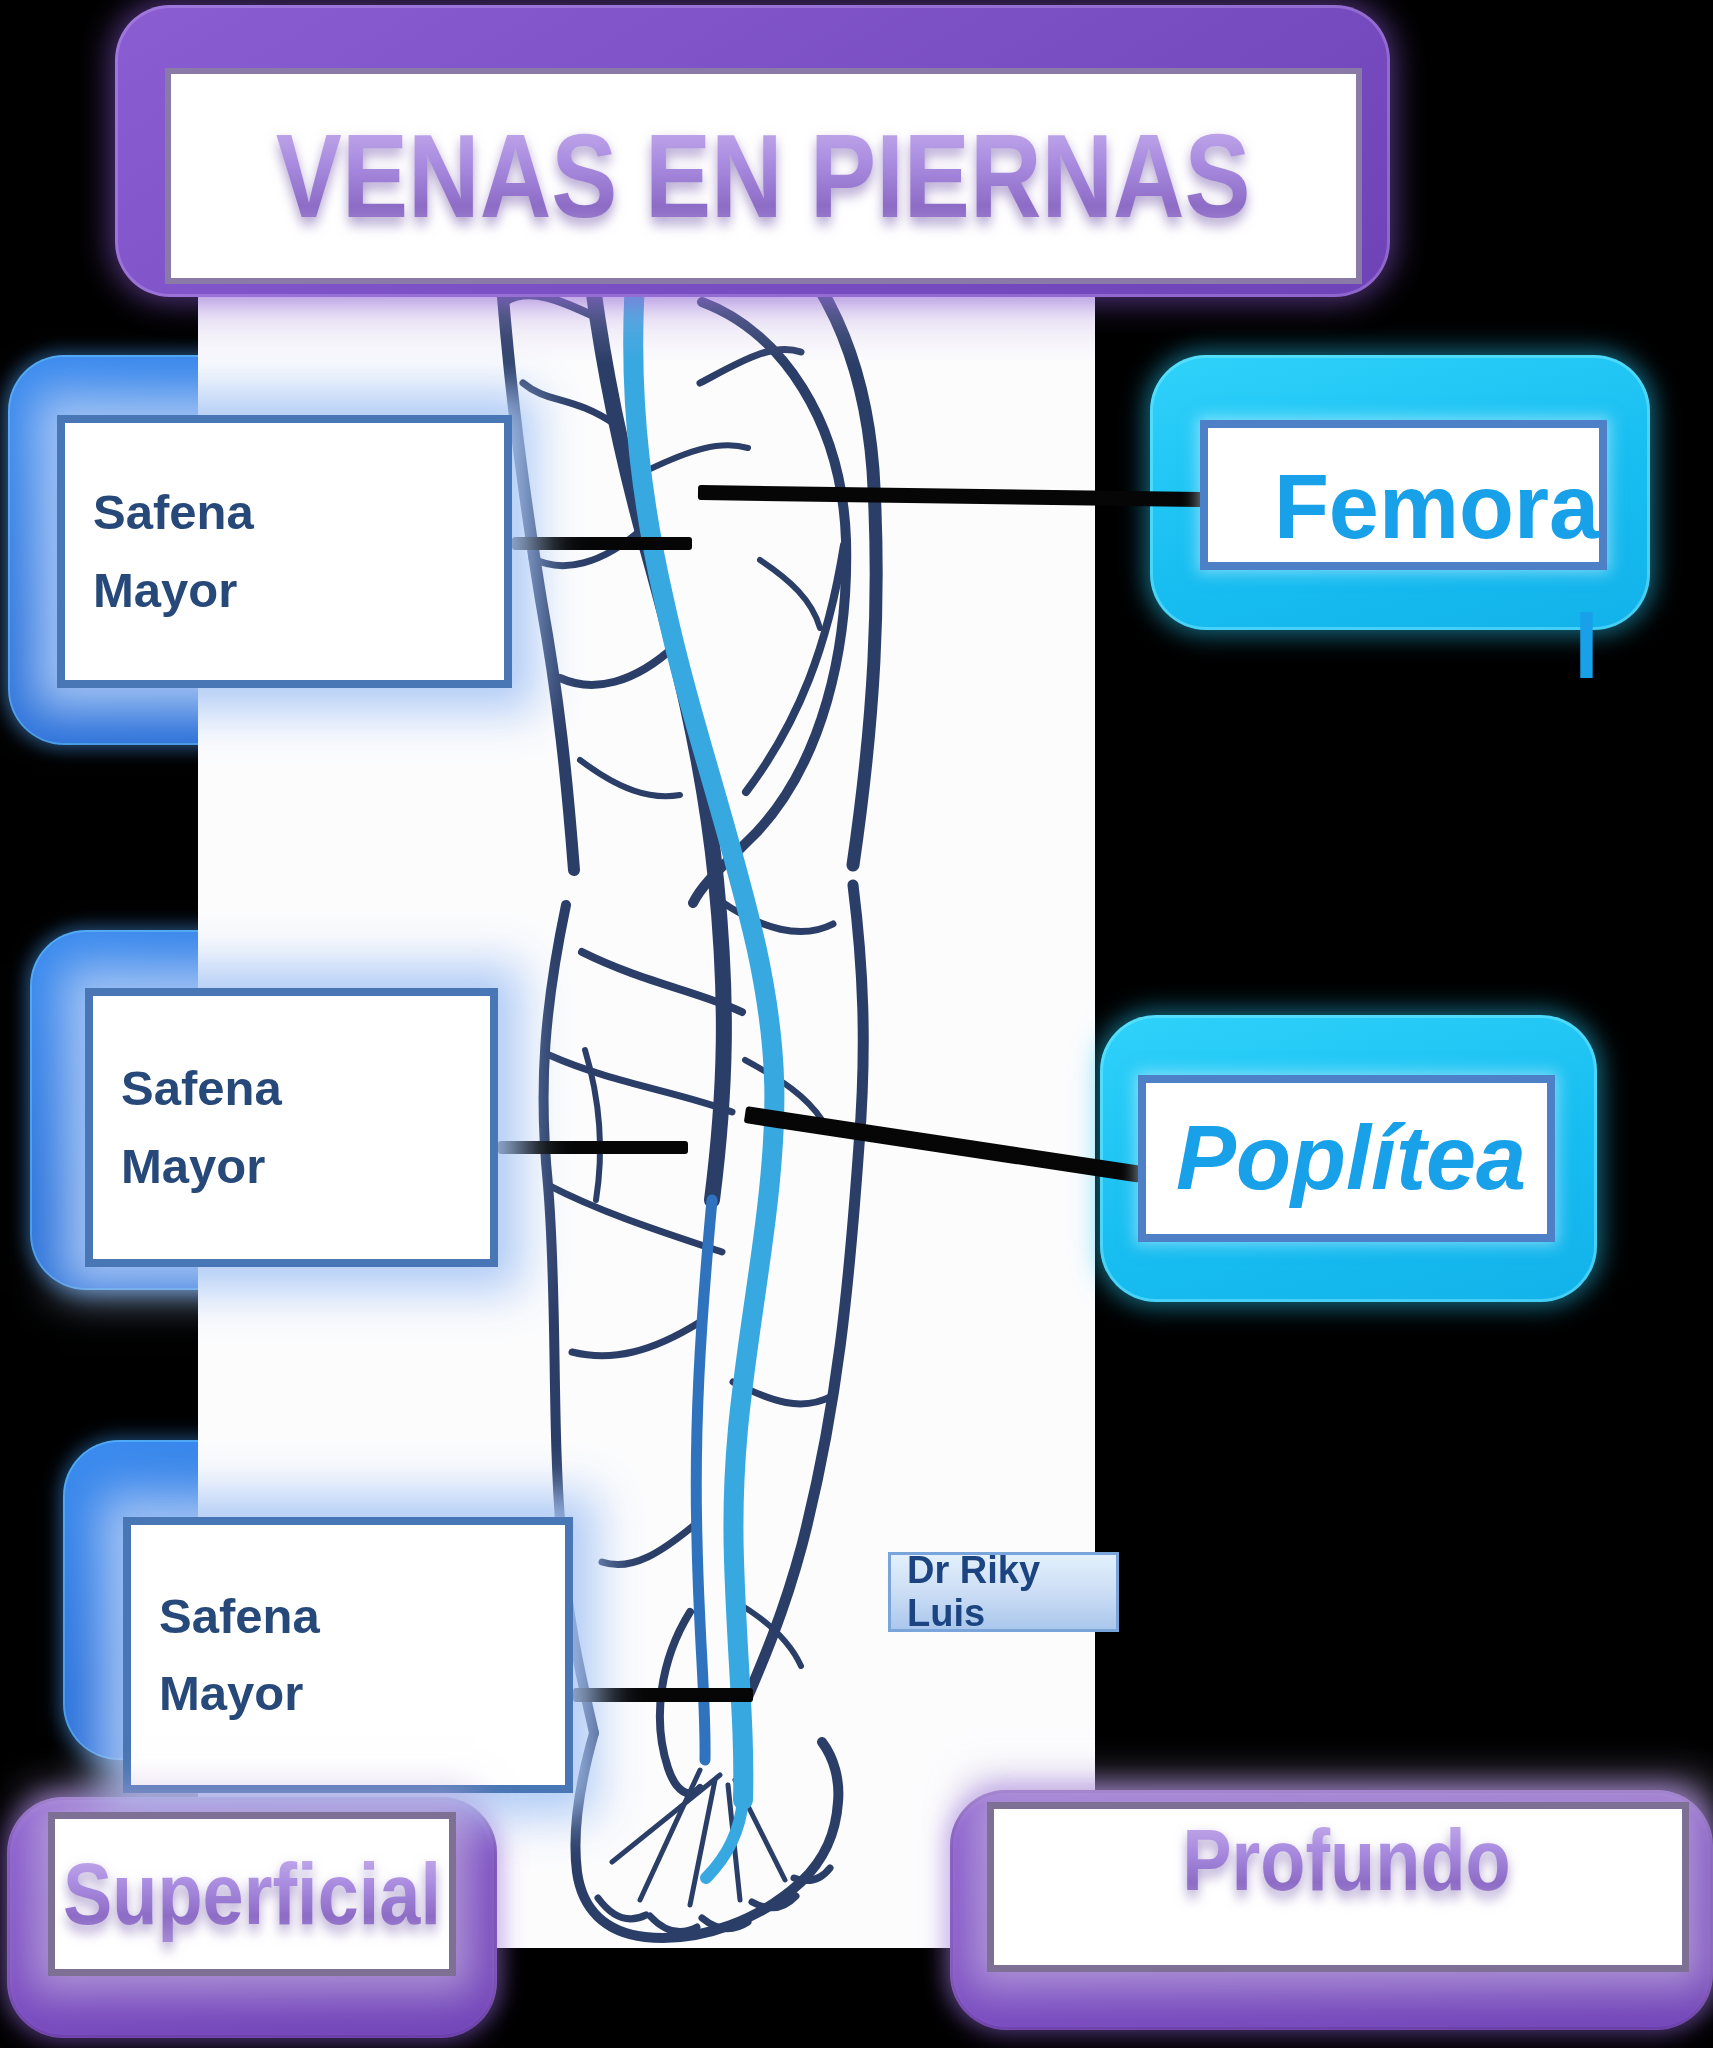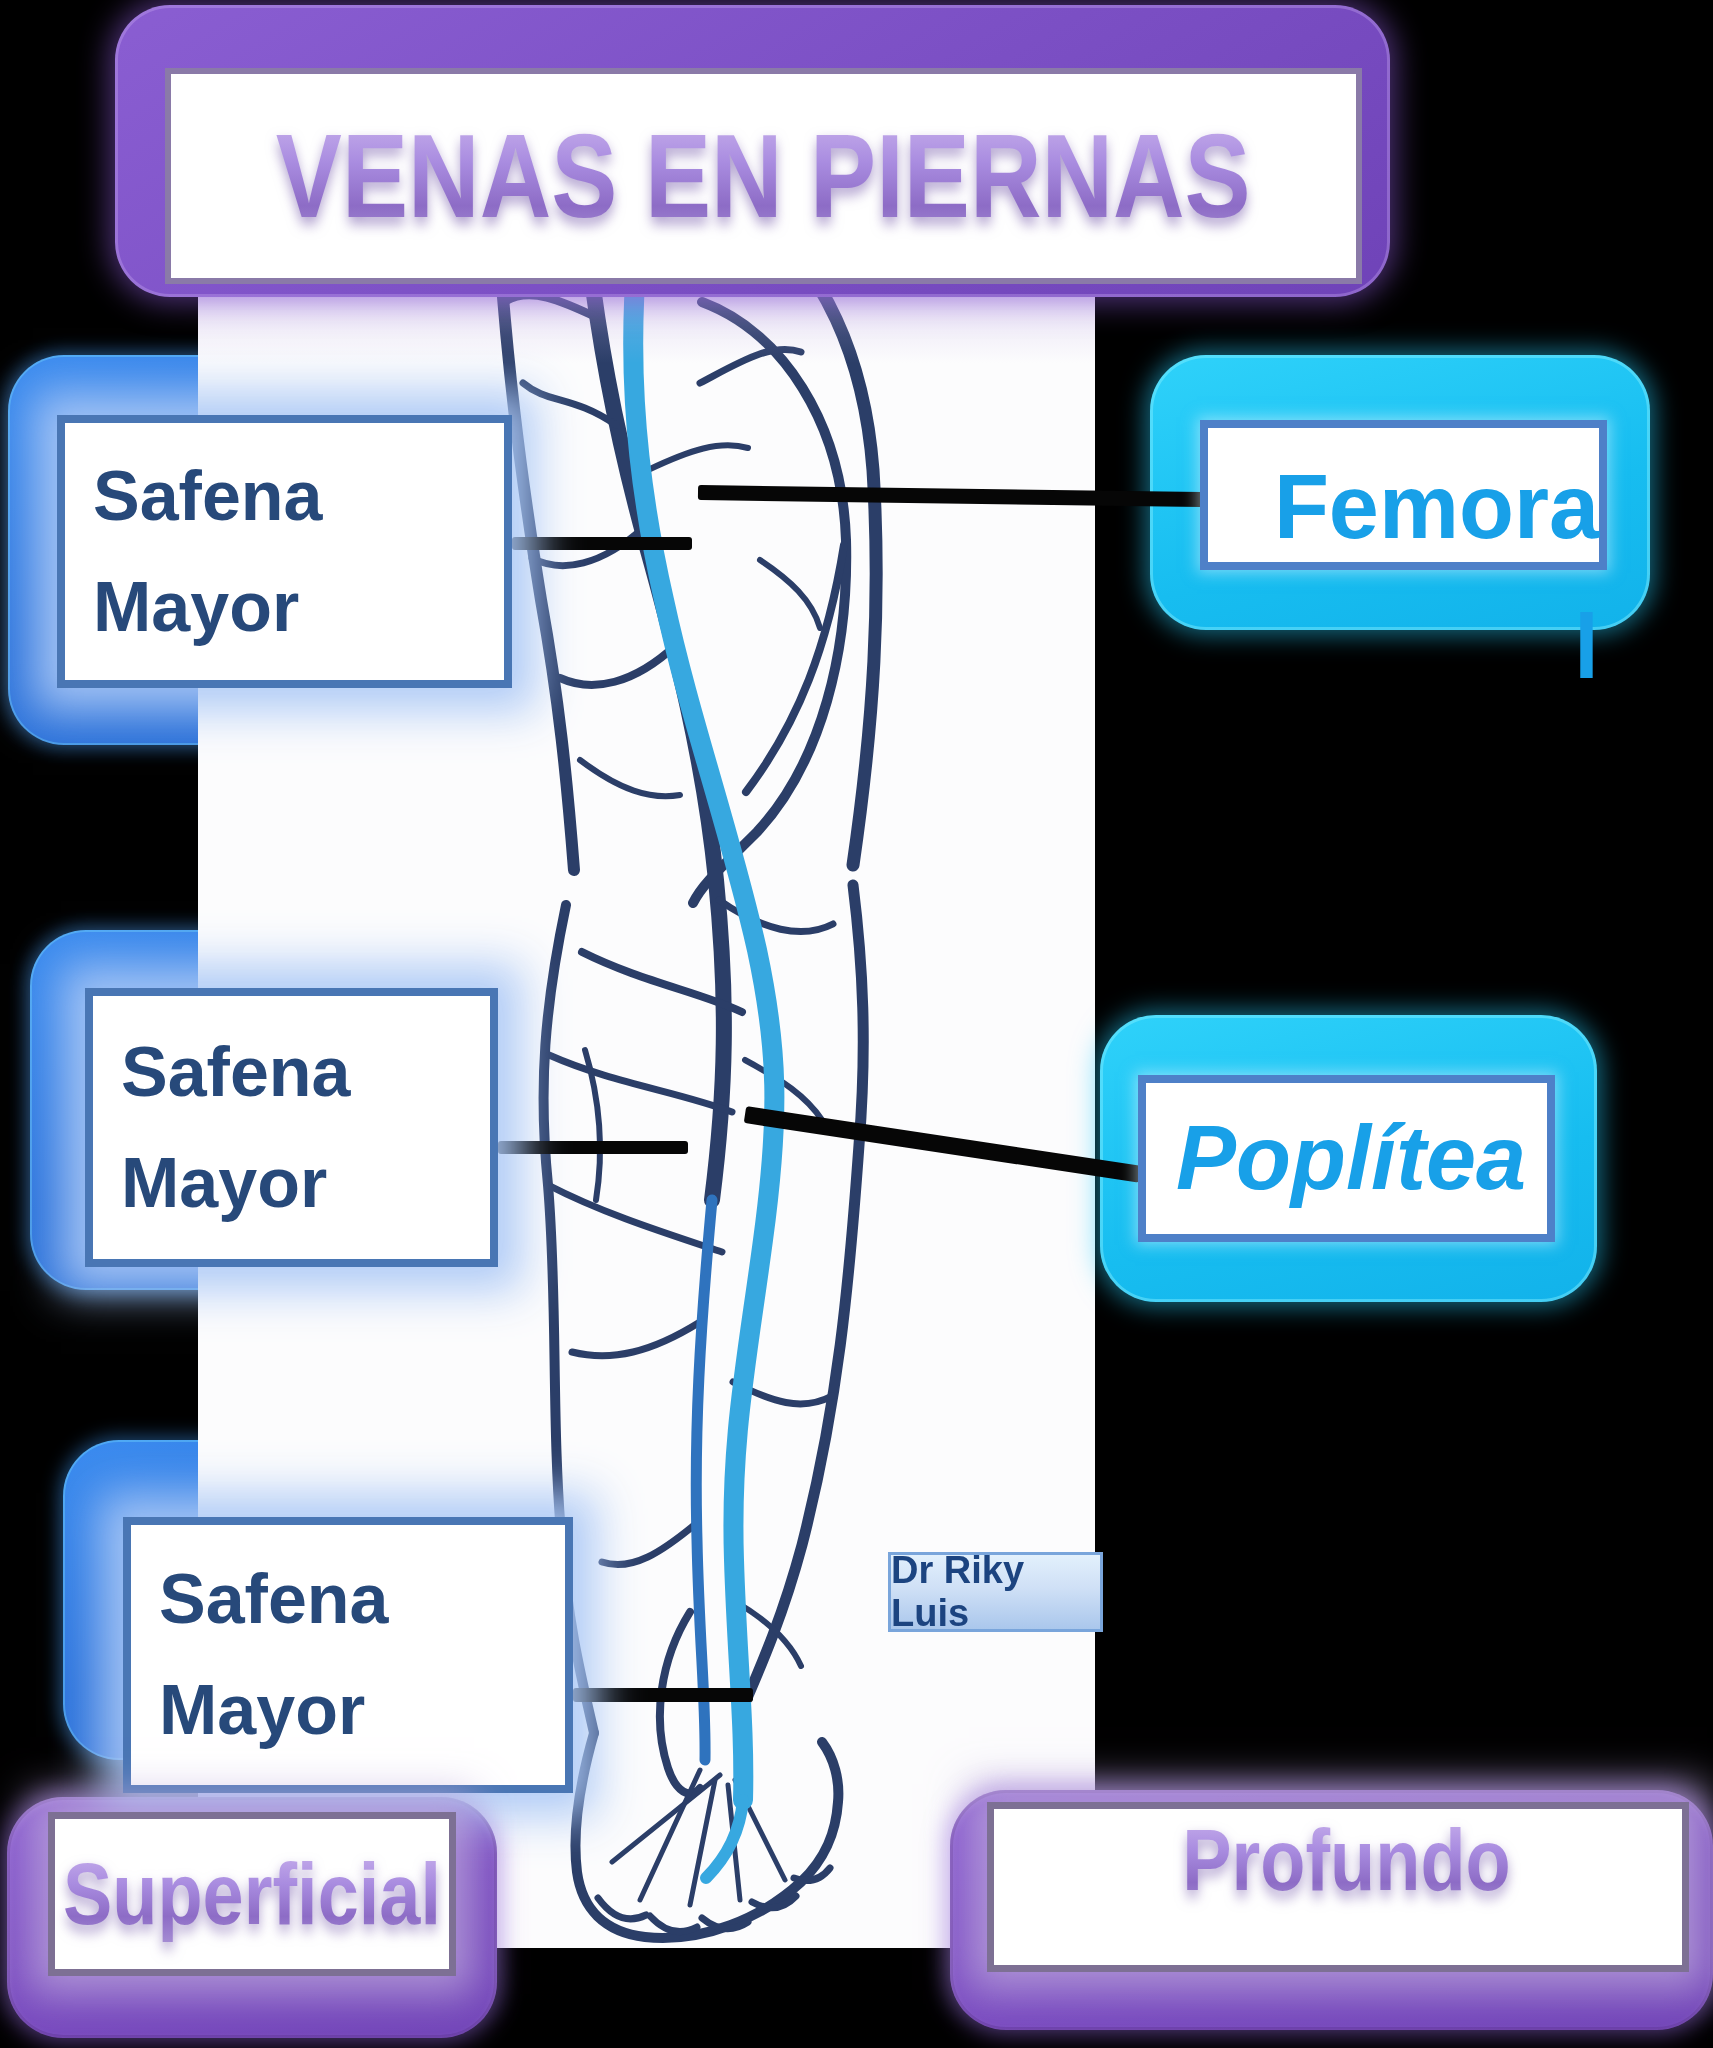--- a/index.html
+++ b/index.html
@@ -20,21 +20,21 @@
       box-shadow:0 0 24px 5px rgba(40,210,255,.5), inset 0 0 0 3px rgba(130,240,255,.45);z-index:2;}
   .holder.purple{background:linear-gradient(165deg,#8a5cd0 0%,#7a4cc0 55%,#7245b8 100%);
       box-shadow:0 0 22px 5px rgba(150,105,225,.5), inset 0 3px 8px rgba(255,255,255,.28), inset 0 0 0 3px rgba(85,40,140,.4);z-index:3;}
 
   
   .labelbox{background:#fff;z-index:4;display:flex;flex-direction:column;justify-content:center;}
   .labelbox.navyborder{border:8px solid #4976b4;box-shadow:0 0 42px 24px rgba(170,200,245,.92);}
   .labelbox.cyanborder{border:8px solid #4e80c8;box-shadow:0 0 14px 3px rgba(220,245,255,.5);}
   .labelbox.purpleborder{border:7px solid #7d7094;box-shadow:0 0 38px 18px rgba(190,170,220,.75);}
 
-  .safena-text{color:#27497a;font-weight:bold;font-size:70px;line-height:1.58;padding-left:28px;letter-spacing:0px;}
+  .safena-text{color:#27497a;font-weight:bold;font-size:49px;line-height:1.58;padding-left:28px;letter-spacing:0px;}
   .safena-text span{display:block;}
 
   .cyan-text{color:#18a0e8;font-weight:bold;font-size:90px;line-height:1.55;padding-left:30px;}
   .cyan-text span{display:block;}
   #femoral-box{justify-content:flex-start;overflow:visible;}
   #femoral-box .cyan-text{padding-top:10px;}
 
   
   .lilac{font-weight:bold;
       background:linear-gradient(180deg,#cdb6ee 0%,#a98ce0 40%,#8d6cc6 72%,#a78fd4 100%);
@@ -50,21 +50,21 @@
       z-index:6;display:flex;align-items:center;justify-content:center;}
   #page-title{font-size:118px;margin:0;font-weight:bold;}
 
   
   .connector{background:#060606;border-radius:3px;z-index:3;}
 
   
   #credit-badge{left:888px;top:1552px;width:209px;height:74px;z-index:4;
       background:linear-gradient(180deg,#e2f0fc 0%,#cfe0f6 45%,#aac7ec 100%);
       border:3px solid #79a5db;display:flex;align-items:center;justify-content:center;
-      font-weight:bold;font-size:38px;color:#1c4480;}
+      font-weight:bold;font-size:38px;color:#1c4480;padding-left:16px;}
 
   
   .footer-text{font-size:88px;}
   #superficial-box{display:flex;align-items:center;justify-content:center;text-align:right;}
   #profundo-box{display:flex;align-items:center;justify-content:flex-start;padding-left:18px;}
 
   svg{display:block;}
 </style>
 </head>
 <body>

